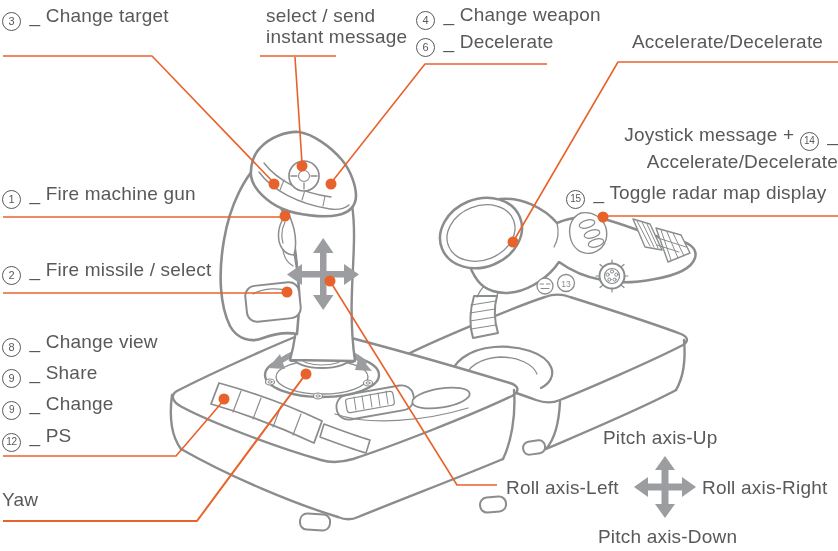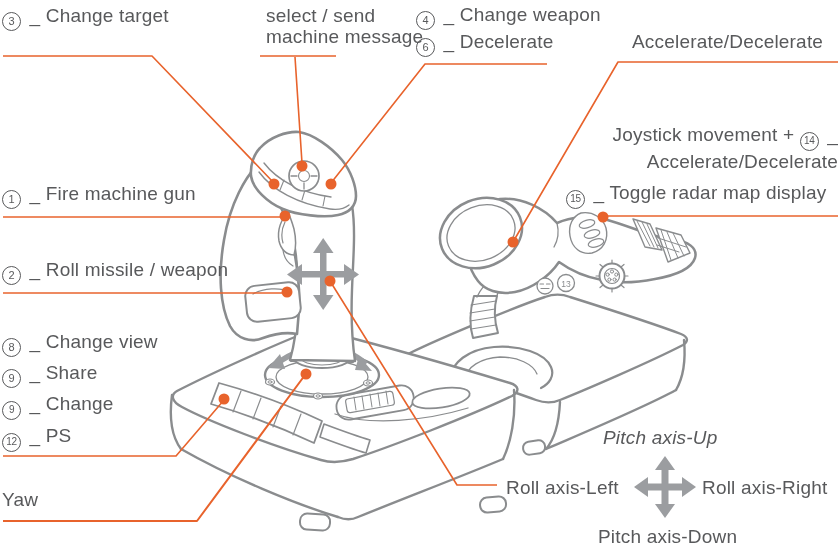--- a/index.html
+++ b/index.html
@@ -189,60 +189,60 @@
 
   <div class="label" style="left:2px;top:4px;">
     <span class="row">
       <span class="circ">3</span>
       <span>_ Change target</span>
     </span>
   </div>
 
   <div class="label lh21" style="left:218px;top:5px;">
     <span class="row">select / send</span>
-    <span class="row">machine message</span>
+    <span class="row">instant message</span>
   </div>
 
   <div class="label" style="left:410px;top:3px;margin-left:6px;">
     <span class="row">
       <span class="circ">4</span>
       <span>_ Change weapon</span>
     </span>
     <span class="row">
       <span class="circ">6</span>
       <span>_ Decelerate</span>
     </span>
   </div>
 
   <div class="label" style="left:632px;top:30px;">
     <span>Accelerate/Decelerate</span>
   </div>
 
   <div class="label lh21 ra" style="right:0px;top:124px;width:250px;">
     <span class="row">
-      <span>Joystick movement +</span>
+      <span>Joystick message +</span>
       <span class="circ two">14</span>
       <span>_</span>
     </span>
     <span class="row">Accelerate/Decelerate</span>
   </div>
 
   <div class="label" style="left:566px;top:181px;">
     <span class="circ two">15</span>
     <span>_ Toggle radar map display</span>
   </div>
 
   <div class="label" style="left:2px;top:182px;">
     <span class="circ">1</span>
     <span>_ Fire machine gun</span>
   </div>
 
   <div class="label" style="left:2px;top:258px;">
     <span class="circ">2</span>
-    <span>_ Roll missile / weapon</span>
+    <span>_ Fire missile / select</span>
   </div>
 
   <div class="label lh31" style="left:2px;top:326px;">
     <span class="row">
       <span class="circ">8</span>
       <span>_ Change view</span>
     </span>
     <span class="row">
       <span class="circ">9</span>
       <span>_ Share</span>
@@ -254,21 +254,21 @@
     <span class="row">
       <span class="circ two">12</span>
       <span>_ PS</span>
     </span>
   </div>
 
   <div class="label" style="left:2px;top:488px;">
     <span>Yaw</span>
   </div>
 
-  <div class="label" style="left:603px;top:426px;font-style:italic;">
+  <div class="label" style="left:603px;top:426px;">
     <span>Pitch axis-Up</span>
   </div>
   <div class="label" style="left:702px;top:476px;">
     <span>Roll axis-Right</span>
   </div>
   <div class="label" style="left:506px;top:476px;">
     <span>Roll axis-Left</span>
   </div>
   <div class="label" style="left:598px;top:525px;">
     <span>Pitch axis-Down</span>

